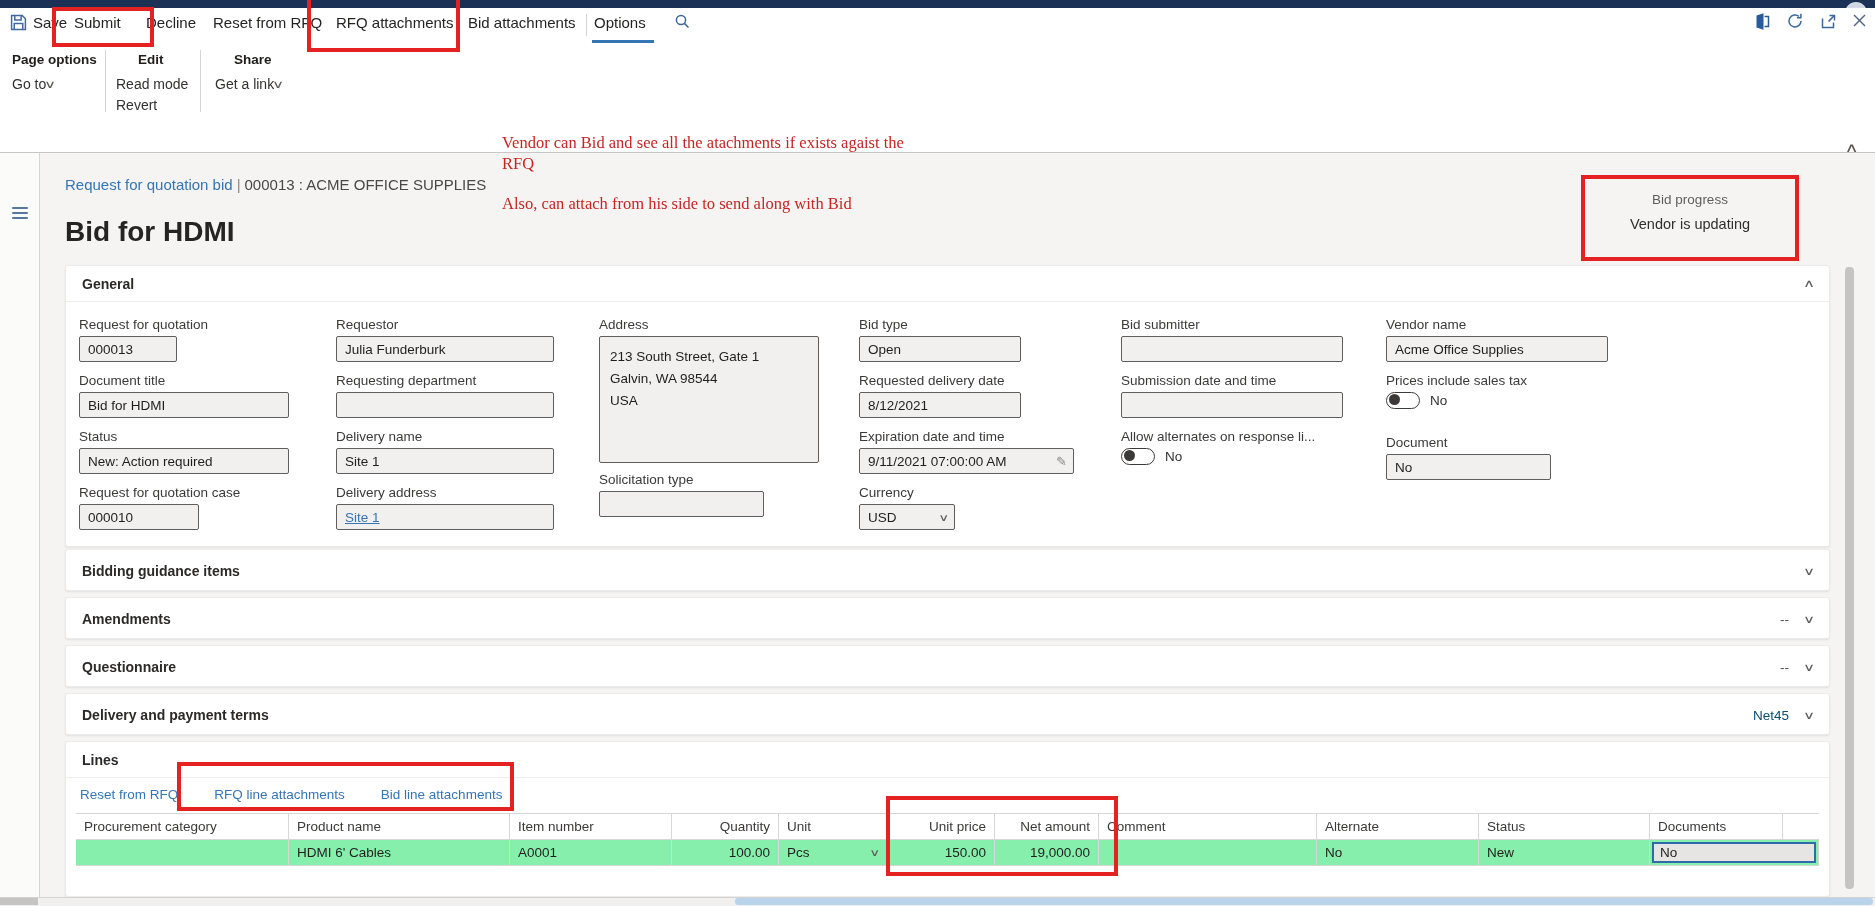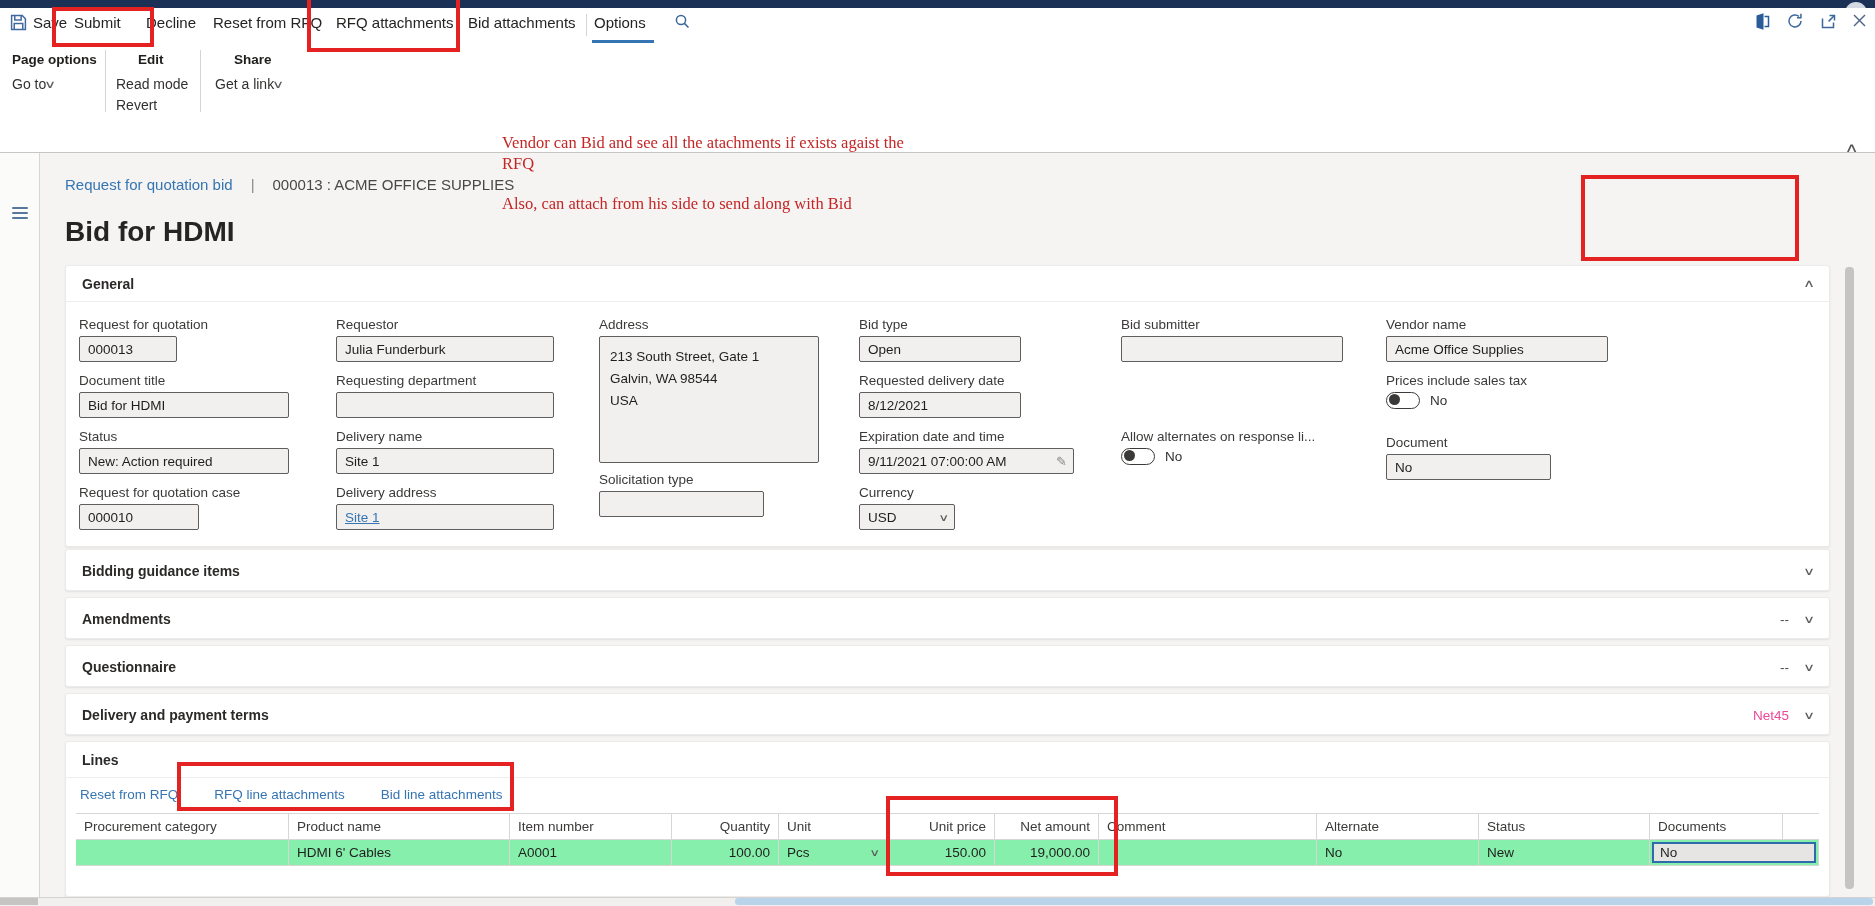--- a/index.html
+++ b/index.html
@@ -156,28 +156,32 @@
   <div class="abs" style="left:1847px;top:140px;font-size:13px;color:#5a5856;transform:scaleX(1.5)">∧</div>
 
   <div class="abs workspace"></div>
   <div class="abs navstrip"></div>
   <div class="hamb">
       <div></div>
       <div></div>
       <div></div>
     </div>
 
-  <div class="abs" style="left:65px;top:176px;display:flex;align-items:center;gap:18px;font-size:15px">
+  <div class="abs" style="left:65px;top:176px;display:flex;align-items:center;gap:4px;font-size:15px">
     <span class="blue" style="cursor:pointer">Request for quotation bid</span>
     <span style="color:#8a8886">|</span>
     <span style="color:#494847">000013 : ACME OFFICE SUPPLIES</span>
   </div>
 
   <div class="abs" style="left:65px;top:216px;font-size:28px;font-weight:600;color:#252423">Bid for HDMI</div>
 
+  <div class="abs" style="left:1581px;top:192px;width:218px;text-align:center">
+    <div style="font-size:13.5px;color:#605e5c">Bid progress</div>
+    <div style="font-size:14.5px;color:#2f2e2d;margin-top:9px">Vendor is updating</div>
+  </div>
 
   <div class="card" style="top:265px;height:282px">
     <div class="card-h">
       <span class="card-title">General</span>
       <span class="chev">∧</span>
     </div>
 
     <div class="f" style="left:13px;top:50px">
       <div class="lbl">Request for quotation</div>
       <div class="inp" style="width:98px">000013</div>
@@ -245,20 +249,24 @@
     <div class="f" style="left:793px;top:218px">
       <div class="lbl">Currency</div>
       <div class="inp" style="width:96px">
         <span>USD</span>
         <span class="ddchev">∨</span>
       </div>
     </div>
 
     <div class="f" style="left:1055px;top:50px">
       <div class="lbl">Bid submitter</div>
+      <div class="inp" style="width:222px"></div>
+    </div>
+    <div class="f" style="left:1055px;top:106px">
+      <div class="lbl">Submission date and time</div>
       <div class="inp" style="width:222px"></div>
     </div>
     <div class="f" style="left:1055px;top:162px">
       <div class="lbl">Allow alternates on response li...</div>
       <div class="togrow" style="margin-top:3px">
         <span class="tog">
             <span class="knob"></span>
           </span>
         <span>No</span>
       </div>
@@ -307,21 +315,21 @@
       <span class="sec-right">
         <span>--</span>
         <span class="chev">∨</span>
       </span>
     </div>
   </div>
   <div class="card" style="top:693px;height:42px">
     <div class="sec">
       <span class="card-title">Delivery and payment terms</span>
       <span class="sec-right">
-        <span style="color:#ec4899">Net45</span>
+        <span style="color:#0c4a6e">Net45</span>
         <span class="chev">∨</span>
       </span>
     </div>
   </div>
 
   <div class="card" style="top:741px;height:156px">
     <div style="height:36px;display:flex;align-items:center;padding:0 16px;border-bottom:1px solid #efedeb">
       <span class="card-title">Lines</span>
     </div>
     <div style="height:32px;display:flex;align-items:center;gap:36px;padding:0 14px;font-size:13.5px">

